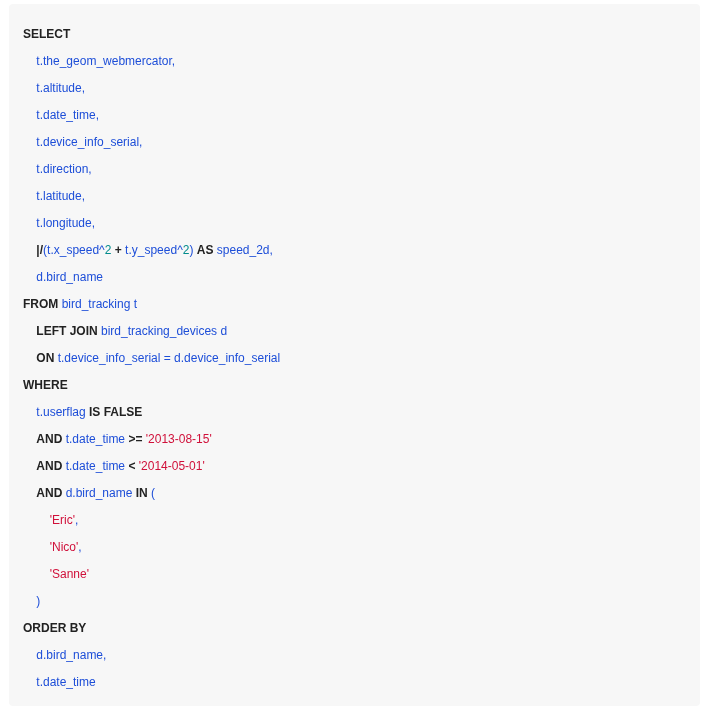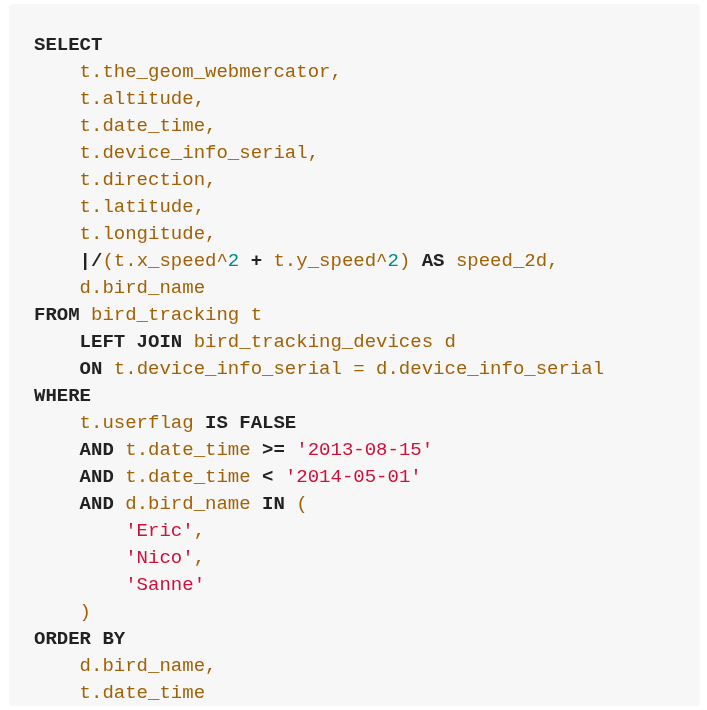--- a/index.html
+++ b/index.html
@@ -15,32 +15,32 @@
       left: 9px;
       top: 4px;
       width: 691px;
       height: 702px;
       background: #f7f7f7;
       border-radius: 4px;
       box-sizing: border-box;
       padding: 17px 0 0 14px;
     }
     .code {
-      margin: 11px;
-      font-family: Liberation Mono, monospace;
-      font-size: 19px;
+      margin: 0;
+      font-family: Liberation Sans, sans-serif;
+      font-size: 12px;
       line-height: 27px;
       color: #333333;
       white-space: pre;
     }
     .line { display: block; height: 27px; }
     .kw { font-weight: bold; color: #222222; }
     .op { font-weight: bold; color: #222222; }
     .str { color: #c7254e; color: #d0103a; }
     .num { color: #008b8b; }
-    .plain { color: #a16207; }
+    .plain { color: #1d4ed8; }
   </style>
 </head>
 <body>
 
 <div class="code-block">
   <pre class="code" id="code-root"><span class="line"><span class="kw">SELECT</span></span><span class="line"><span class="plain">    t.the_geom_webmercator,</span></span><span class="line"><span class="plain">    t.altitude,</span></span><span class="line"><span class="plain">    t.date_time,</span></span><span class="line"><span class="plain">    t.device_info_serial,</span></span><span class="line"><span class="plain">    t.direction,</span></span><span class="line"><span class="plain">    t.latitude,</span></span><span class="line"><span class="plain">    t.longitude,</span></span><span class="line"><span class="plain">    </span><span class="op">|/</span><span class="plain">(t.x_speed^</span><span class="num">2</span><span class="plain"> </span><span class="op">+</span><span class="plain"> t.y_speed^</span><span class="num">2</span><span class="plain">) </span><span class="kw">AS</span><span class="plain"> speed_2d,</span></span><span class="line"><span class="plain">    d.bird_name</span></span><span class="line"><span class="kw">FROM</span><span class="plain"> bird_tracking t</span></span><span class="line"><span class="plain">    </span><span class="kw">LEFT JOIN</span><span class="plain"> bird_tracking_devices d</span></span><span class="line"><span class="plain">    </span><span class="kw">ON</span><span class="plain"> t.device_info_serial = d.device_info_serial</span></span><span class="line"><span class="kw">WHERE</span></span><span class="line"><span class="plain">    t.userflag </span><span class="kw">IS FALSE</span></span><span class="line"><span class="plain">    </span><span class="kw">AND</span><span class="plain"> t.date_time </span><span class="op">&gt;=</span><span class="plain"> </span><span class="str">'2013-08-15'</span></span><span class="line"><span class="plain">    </span><span class="kw">AND</span><span class="plain"> t.date_time </span><span class="op">&lt;</span><span class="plain"> </span><span class="str">'2014-05-01'</span></span><span class="line"><span class="plain">    </span><span class="kw">AND</span><span class="plain"> d.bird_name </span><span class="kw">IN</span><span class="plain"> (</span></span><span class="line"><span class="plain">        </span><span class="str">'Eric'</span><span class="plain">,</span></span><span class="line"><span class="plain">        </span><span class="str">'Nico'</span><span class="plain">,</span></span><span class="line"><span class="plain">        </span><span class="str">'Sanne'</span></span><span class="line"><span class="plain">    )</span></span><span class="line"><span class="kw">ORDER BY</span></span><span class="line"><span class="plain">    d.bird_name,</span></span><span class="line"><span class="plain">    t.date_time</span></span></pre>
 </div>
 
 </body></html>

